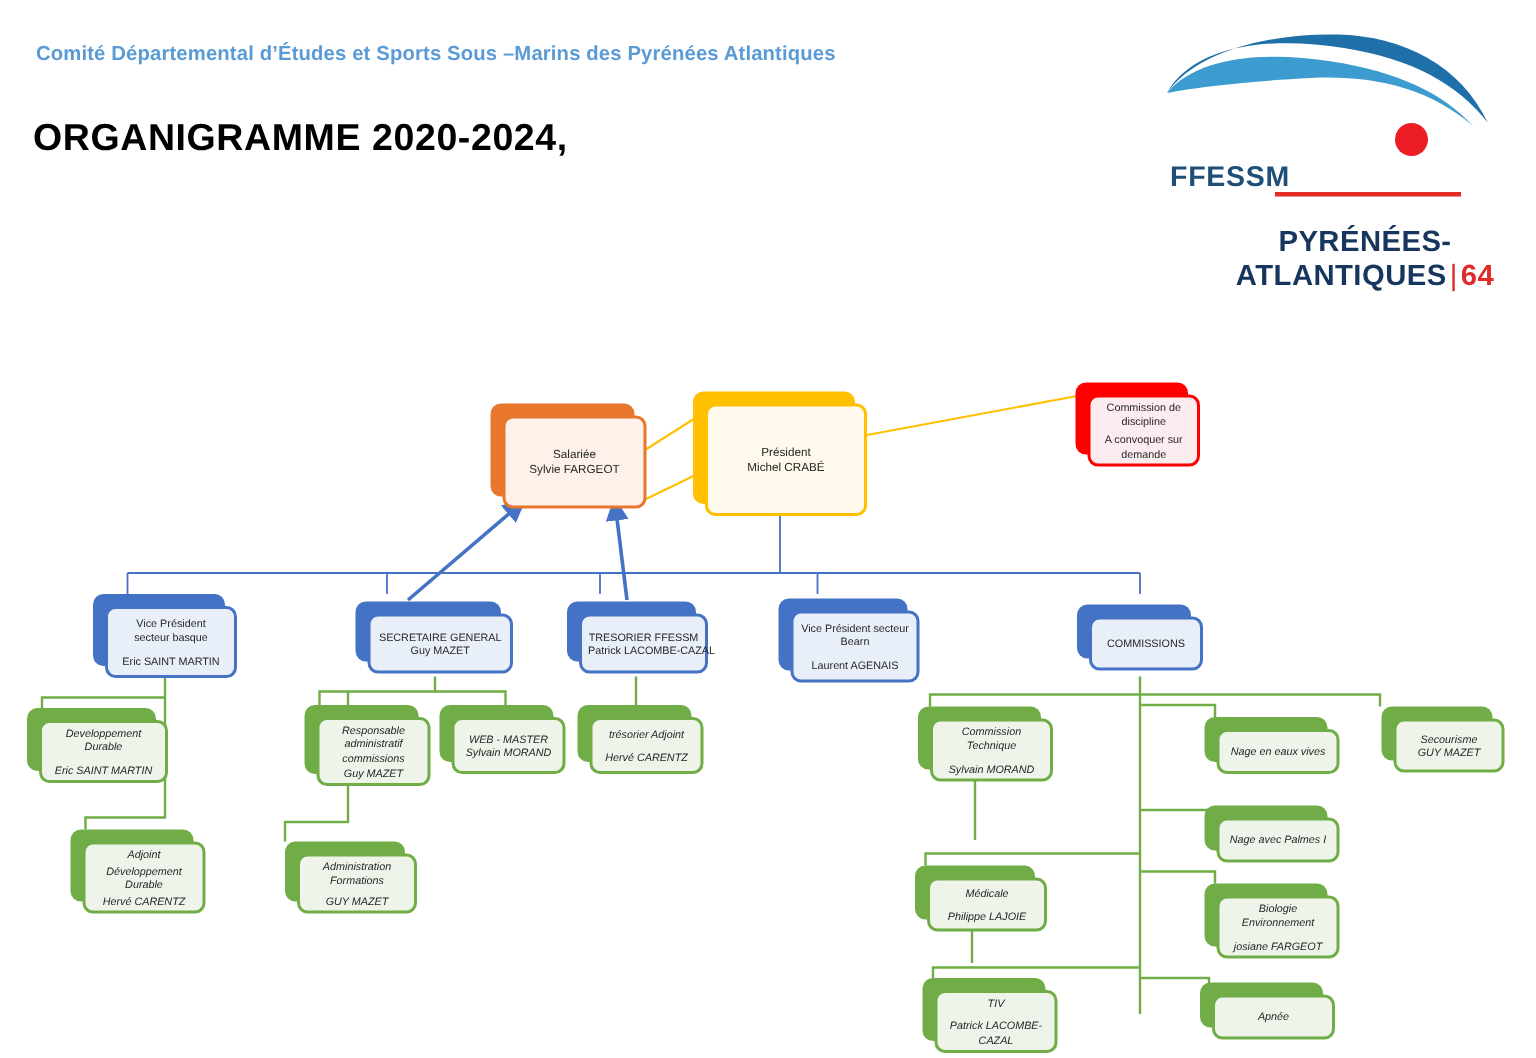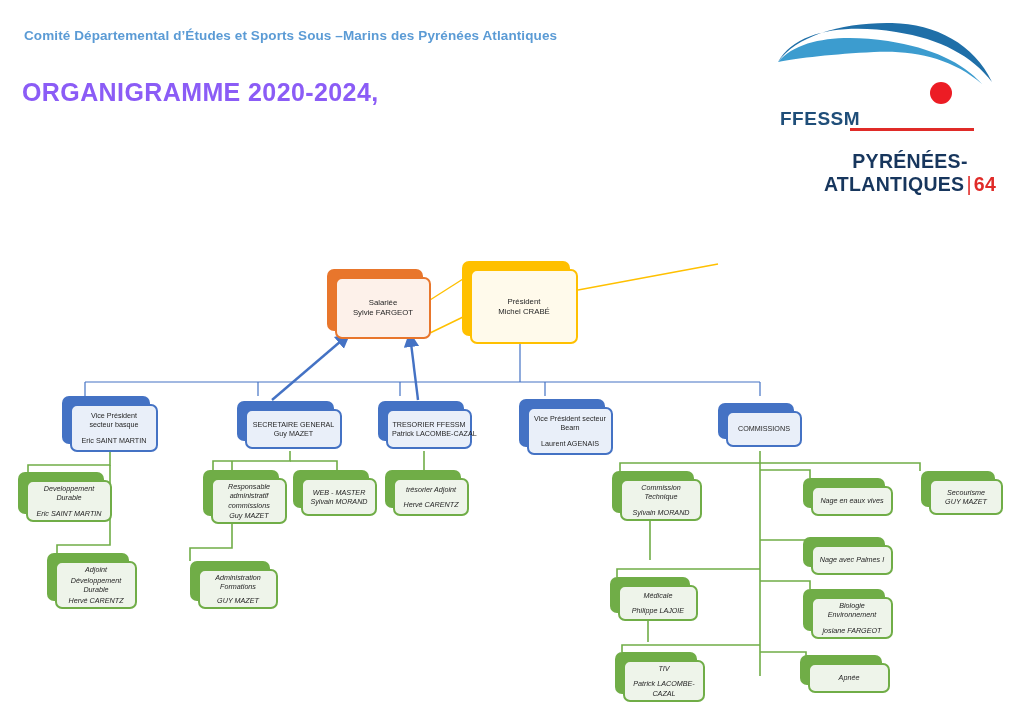--- a/index.html
+++ b/index.html
@@ -10,21 +10,21 @@
     color:#262626;
   }
   
   #subtitle{
     position:absolute;left:24px;top:28px;
     font-size:13.5px;font-weight:bold;color:#5b9bd5;
     letter-spacing:.1px;white-space:nowrap;
   }
   #maintitle{
     position:absolute;left:22px;top:78px;
-    font-size:25px;font-weight:bold;color:#8b5cf6;
+    font-size:25px;font-weight:bold;color:#000000;
     letter-spacing:.4px;white-space:nowrap;
   }
   
   #logo{position:absolute;left:764px;top:22px;width:252px;height:168px;}
   #logo .wave{position:absolute;left:12px;top:0;width:220px;height:70px;}
   #logo .dot{position:absolute;left:166px;top:60px;width:22px;height:22px;border-radius:50%;background:#ec1c24;}
   #logo .ffessm{
     position:absolute;left:16px;top:86px;font-size:19px;font-weight:bold;
     color:#1f4e79;letter-spacing:.5px;
   }
@@ -161,20 +161,30 @@
   </div>
 
   <div class="node orange" style="left:327px;top:269px;width:96px;height:62px;">
     <div class="shadow"></div>
     <div class="face fs8">
       <span class="line">Salariée</span>
       <span class="line">Sylvie FARGEOT</span>
     </div>
   </div>
 
+  <div class="node red" style="left:717px;top:255px;width:75px;height:48px;">
+    <div class="shadow"></div>
+    <div class="face fs75">
+      <span class="line">Commission de</span>
+      <span class="line">discipline</span>
+      <span class="gap"></span>
+      <span class="line">A convoquer sur</span>
+      <span class="line">demande</span>
+    </div>
+  </div>
 
   <div class="node blue" style="left:62px;top:396px;width:88px;height:48px;">
     <div class="shadow"></div>
     <div class="face fs75">
       <span class="line">Vice Président</span>
       <span class="line">secteur basque</span>
       <span class="gap"></span>
       <span class="line">Eric SAINT MARTIN</span>
     </div>
   </div>

